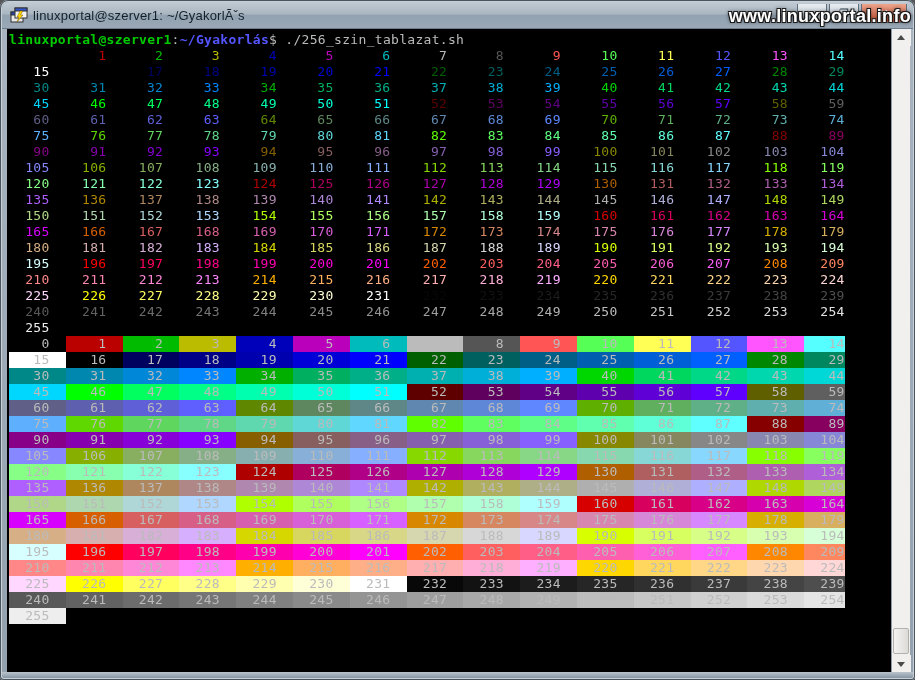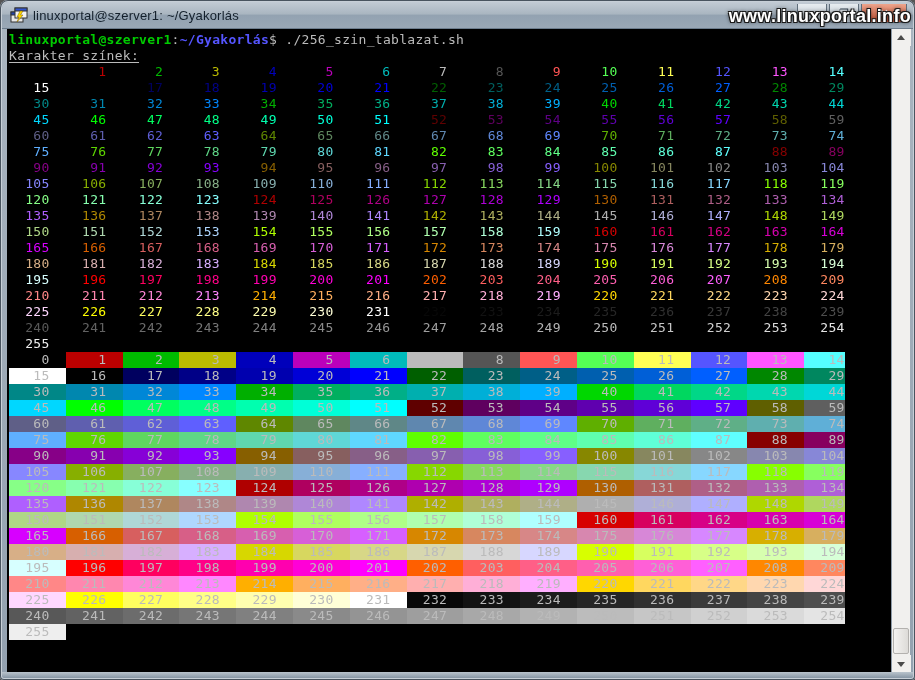--- a/index.html
+++ b/index.html
@@ -93,38 +93,35 @@
 <div class="window">
 
   <div class="titlebar">
     <svg class="putty-icon" viewBox="0 0 18 17">
       <rect x="1" y="5" width="12" height="10" fill="#e8e8e8" stroke="#333"></rect>
       <rect x="1" y="5" width="12" height="3" fill="#2244aa" stroke="#333"></rect>
       <rect x="5" y="1" width="12" height="10" fill="#f4f4f4" stroke="#333"></rect>
       <rect x="5" y="1" width="12" height="3" fill="#3355cc" stroke="#333"></rect>
       <polygon points="10,4 7,10 9,10 7,15 13,8 10.5,8 13,4" fill="#ffd700" stroke="#7a5a00" stroke-width="0.5"></polygon>
     </svg>
-    <span class="win-title">linuxportal@szerver1: ~/Gyakorlás</span>
+    <span class="win-title">linuxportal@szerver1: ~/GyakorlÃˇs</span>
     <div class="caption-buttons">
       <div class="cap-btn min">—</div>
       <div class="cap-btn max">❐</div>
       <div class="cap-btn close">✕</div>
     </div>
     <span class="watermark">www.linuxportal.info</span>
   </div>
 
   <div class="terminal">
 
     <div class="tline">
       <span class="prompt-user" style="color: rgb(0, 204, 0);">linuxportal@szerver1</span><span>:</span><span class="prompt-path" style="color: rgb(85, 85, 255);">~/Gyakorlás</span><span>$</span><span id="cmd-text"> ./256_szin_tablazat.sh</span>
     </div>
 
-    <div class="tline">
-      <span class="theader">Karakter színek:</span>
-    </div>
 
     <div id="fg-grid">
         <div class="trow">
           <span class="tcell" style="color: rgb(0, 0, 0);">0</span>
           <span class="tcell" style="color: rgb(187, 0, 0);">1</span>
           <span class="tcell" style="color: rgb(0, 187, 0);">2</span>
           <span class="tcell" style="color: rgb(187, 187, 0);">3</span>
           <span class="tcell" style="color: rgb(0, 0, 187);">4</span>
           <span class="tcell" style="color: rgb(187, 0, 187);">5</span>
           <span class="tcell" style="color: rgb(0, 187, 187);">6</span>

